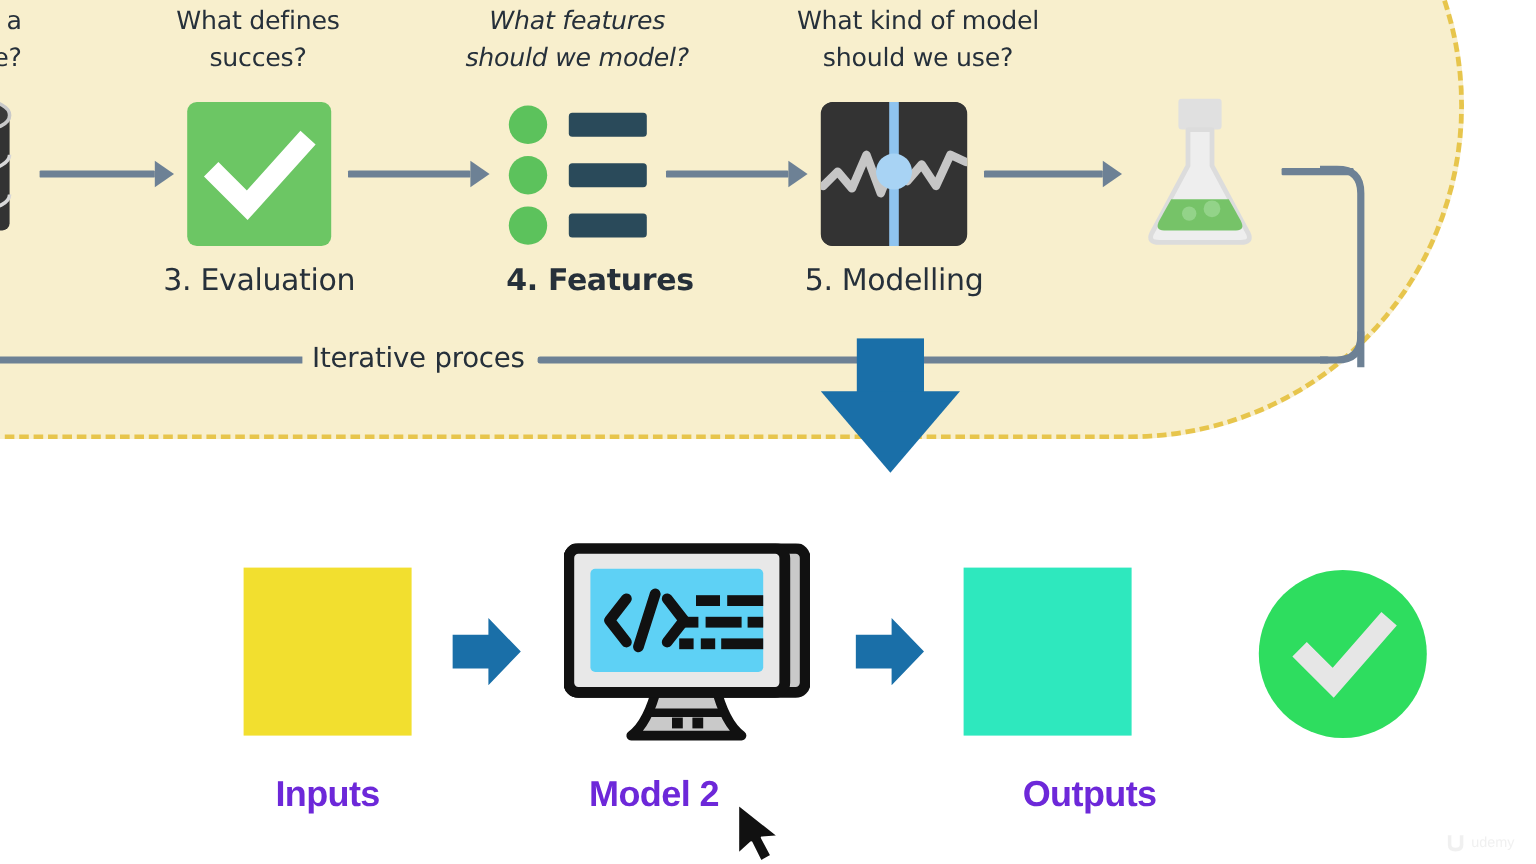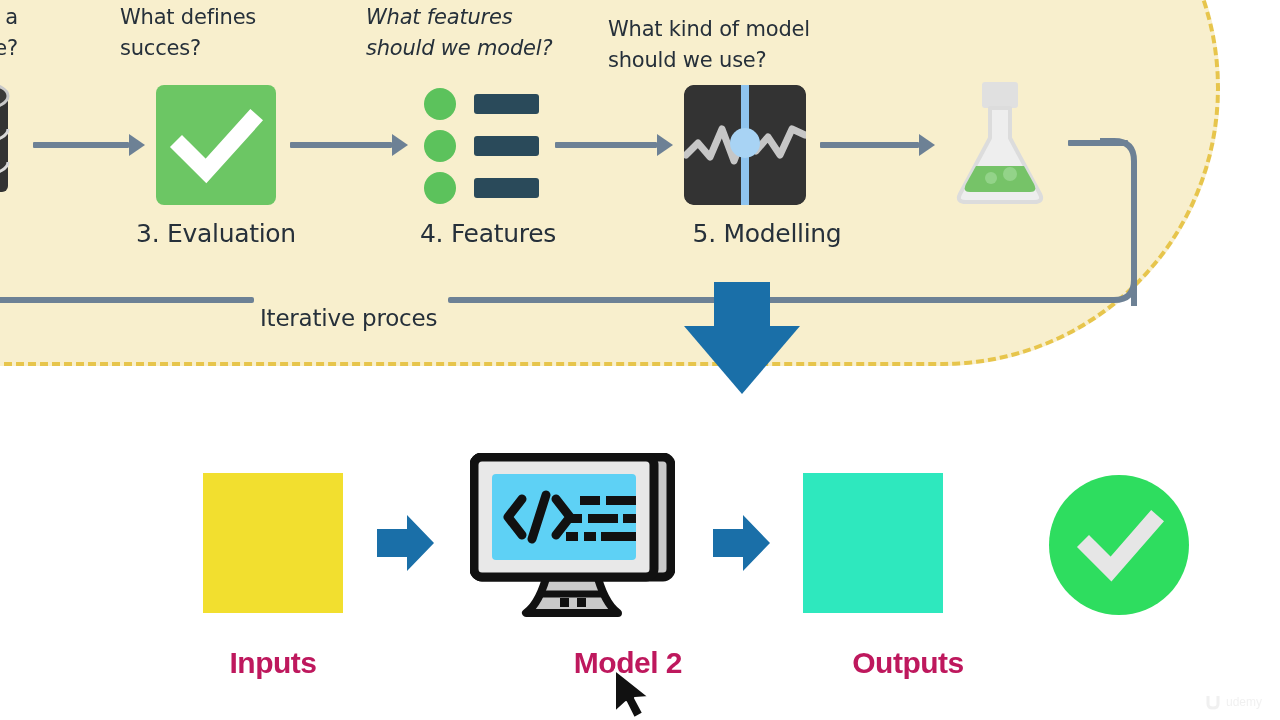--- a/index.html
+++ b/index.html
@@ -32,20 +32,21 @@
     border: 4px dashed #e7c54c;
     border-radius: 280px;
     box-sizing: border-box;
   }
 
   
   .abs { position: absolute; }
 
   .step-question {
     position: absolute;
+    text-align: center;
     color: #26303a;
     font-size: 21px;
     line-height: 31px;
     font-family: "DejaVu Sans", sans-serif;
     white-space: pre-line;
     letter-spacing: -0.2px;
   }
   .step-label {
     position: absolute;
     text-align: center;
@@ -138,21 +139,21 @@
     border-left: 58px solid transparent;
     border-right: 58px solid transparent;
     border-top: 68px solid #1a6fa8;
   }
 
   
   .pipe-box { position: absolute; }
   .pipe-label {
     position: absolute;
     text-align: center;
-    color: #be185d;
+    color: #6d28d9;
     font-size: 30px;
     font-weight: bold;
     font-family: "Liberation Sans", sans-serif;
     letter-spacing: -0.5px;
   }
   .pipe-arrow { position: absolute; }
 
   .circle-check {
     position: absolute;
     border-radius: 50%;
@@ -207,38 +208,38 @@
   <div class="step-question" style="left:366px; top:2px; width:230px;font-style:italic;">What features
 should we model?</div>
   <div class="abs" style="left:422px; top:86px; width:120px; height:118px;">
     <div class="feat-dot" style="left:2px; top:2px; width:32px; height:32px;"></div>
     <div class="feat-bar" style="left:52px; top:8px; width:65px; height:20px;"></div>
     <div class="feat-dot" style="left:2px; top:44px; width:32px; height:32px;"></div>
     <div class="feat-bar" style="left:52px; top:50px; width:65px; height:20px;"></div>
     <div class="feat-dot" style="left:2px; top:86px; width:32px; height:32px;"></div>
     <div class="feat-bar" style="left:52px; top:92px; width:65px; height:20px;"></div>
   </div>
-  <div class="step-label" style="left:388px; top:219px; width:200px;">4. Features</div>
+  <div class="step-label" style="left:400px; top:219px; width:200px;font-weight:bold;">4. Features</div>
 
   <div class="flow-arrow" style="left:555px; top:134px; width:118px;">
     <div class="shaft" style="width:102px;"></div>
     <div class="head" style="left:102px;"></div>
   </div>
 
-  <div class="step-question" style="left:608px; top:2px; width:230px;margin-top:12px;">What kind of model
+  <div class="step-question" style="left:650px; top:2px; width:230px;">What kind of model
 should we use?</div>
   <div class="model-box" style="left:684px; top:85px; width:122px; height:120px;">
     <svg width="122" height="120" viewBox="0 0 122 120">
       <rect x="0" y="0" width="122" height="120" rx="10" fill="#333333"></rect>
       <polyline points="2,70 14,58 26,72 38,44 50,76 60,50 72,66 84,52 96,70 108,44 121,50" fill="none" stroke="#c6c6c6" stroke-width="7" stroke-linejoin="round" stroke-linecap="round"></polyline>
       <rect x="57" y="0" width="8" height="120" fill="#8fc4ef"></rect>
       <circle cx="61" cy="58" r="15" fill="#a8d3f4"></circle>
     </svg>
   </div>
-  <div class="step-label" style="left:667px; top:219px; width:200px;">5. Modelling</div>
+  <div class="step-label" style="left:645px; top:219px; width:200px;">5. Modelling</div>
 
   <div class="flow-arrow" style="left:820px; top:134px; width:115px;">
     <div class="shaft" style="width:99px;"></div>
     <div class="head" style="left:99px;"></div>
   </div>
 
   <div class="abs" style="left:948px; top:82px; width:104px; height:124px;">
     <svg width="104" height="124" viewBox="0 0 104 124">
       <rect x="34" y="0" width="36" height="26" rx="3" fill="#e0e0e0"></rect>
       <path d="M42 26 L42 56 L12 112 Q8 120 18 120 L86 120 Q96 120 92 112 L62 56 L62 26 Z" fill="#eeeeee" stroke="#dcdcdc" stroke-width="4" stroke-linejoin="round"></path>
@@ -254,21 +255,21 @@
   <div class="iter-corner" style="left:1102px; top:140px; width:32px; height:0px; border-bottom:none; border-right:6px solid #6d8195; border-top-right-radius:26px; border-bottom-right-radius:0;"></div>
   <svg class="abs" style="left:1100px; top:138px;" width="40" height="170">
     <path d="M0 3 L14 3 Q34 3 34 23 L34 168" fill="none" stroke="#6d8195" stroke-width="6"></path>
   </svg>
   <svg class="abs" style="left:1100px; top:276px;" width="40" height="40">
     <path d="M34 0 L34 4 Q34 24 14 24 L0 24" fill="none" stroke="#6d8195" stroke-width="6"></path>
   </svg>
 
   <div class="iter-line" style="left:448px; top:297px; width:660px;"></div>
   <div class="iter-line" style="left:-40px; top:297px; width:294px;"></div>
-  <div class="iter-label" style="left:252px; top:286px;margin-top:19px;">Iterative proces</div>
+  <div class="iter-label" style="left:252px; top:286px;">Iterative proces</div>
 
   <div class="big-arrow-shaft" style="left:714px; top:282px; width:56px; height:66px;"></div>
   <div class="big-arrow-head" style="left:684px; top:326px;"></div>
 
   <div class="pipe-box" style="left:203px; top:473px; width:140px; height:140px; background:#f2df2f;"></div>
   <div class="pipe-label" style="left:173px; top:646px; width:200px;">Inputs</div>
 
   <svg class="pipe-arrow" style="left:377px; top:513px;" width="58" height="60">
     <path d="M0 16 L30 16 L30 2 L57 30 L30 58 L30 44 L0 44 Z" fill="#1a6fa8"></path>
   </svg>
@@ -292,21 +293,21 @@
       <rect x="110" y="43" width="20" height="9" fill="#111111"></rect>
       <rect x="136" y="43" width="30" height="9" fill="#111111"></rect>
       <rect x="100" y="61" width="12" height="9" fill="#111111"></rect>
       <rect x="118" y="61" width="30" height="9" fill="#111111"></rect>
       <rect x="153" y="61" width="13" height="9" fill="#111111"></rect>
       <rect x="96" y="79" width="12" height="9" fill="#111111"></rect>
       <rect x="114" y="79" width="12" height="9" fill="#111111"></rect>
       <rect x="131" y="79" width="35" height="9" fill="#111111"></rect>
     </svg>
   </div>
-  <div class="pipe-label" style="left:482px; top:646px; width:200px;text-align:right;">Model 2</div>
+  <div class="pipe-label" style="left:445px; top:646px; width:200px;">Model 2</div>
 
   <svg class="pipe-arrow" style="left:713px; top:513px;" width="58" height="60">
     <path d="M0 16 L30 16 L30 2 L57 30 L30 58 L30 44 L0 44 Z" fill="#1a6fa8"></path>
   </svg>
 
   <div class="pipe-box" style="left:803px; top:473px; width:140px; height:140px; background:#2ee8be;"></div>
   <div class="pipe-label" style="left:808px; top:646px; width:200px;">Outputs</div>
 
   <div class="circle-check" style="left:1049px; top:475px; width:140px; height:140px; background:#2edd5f;">
     <svg width="140" height="140" viewBox="0 0 140 140">

